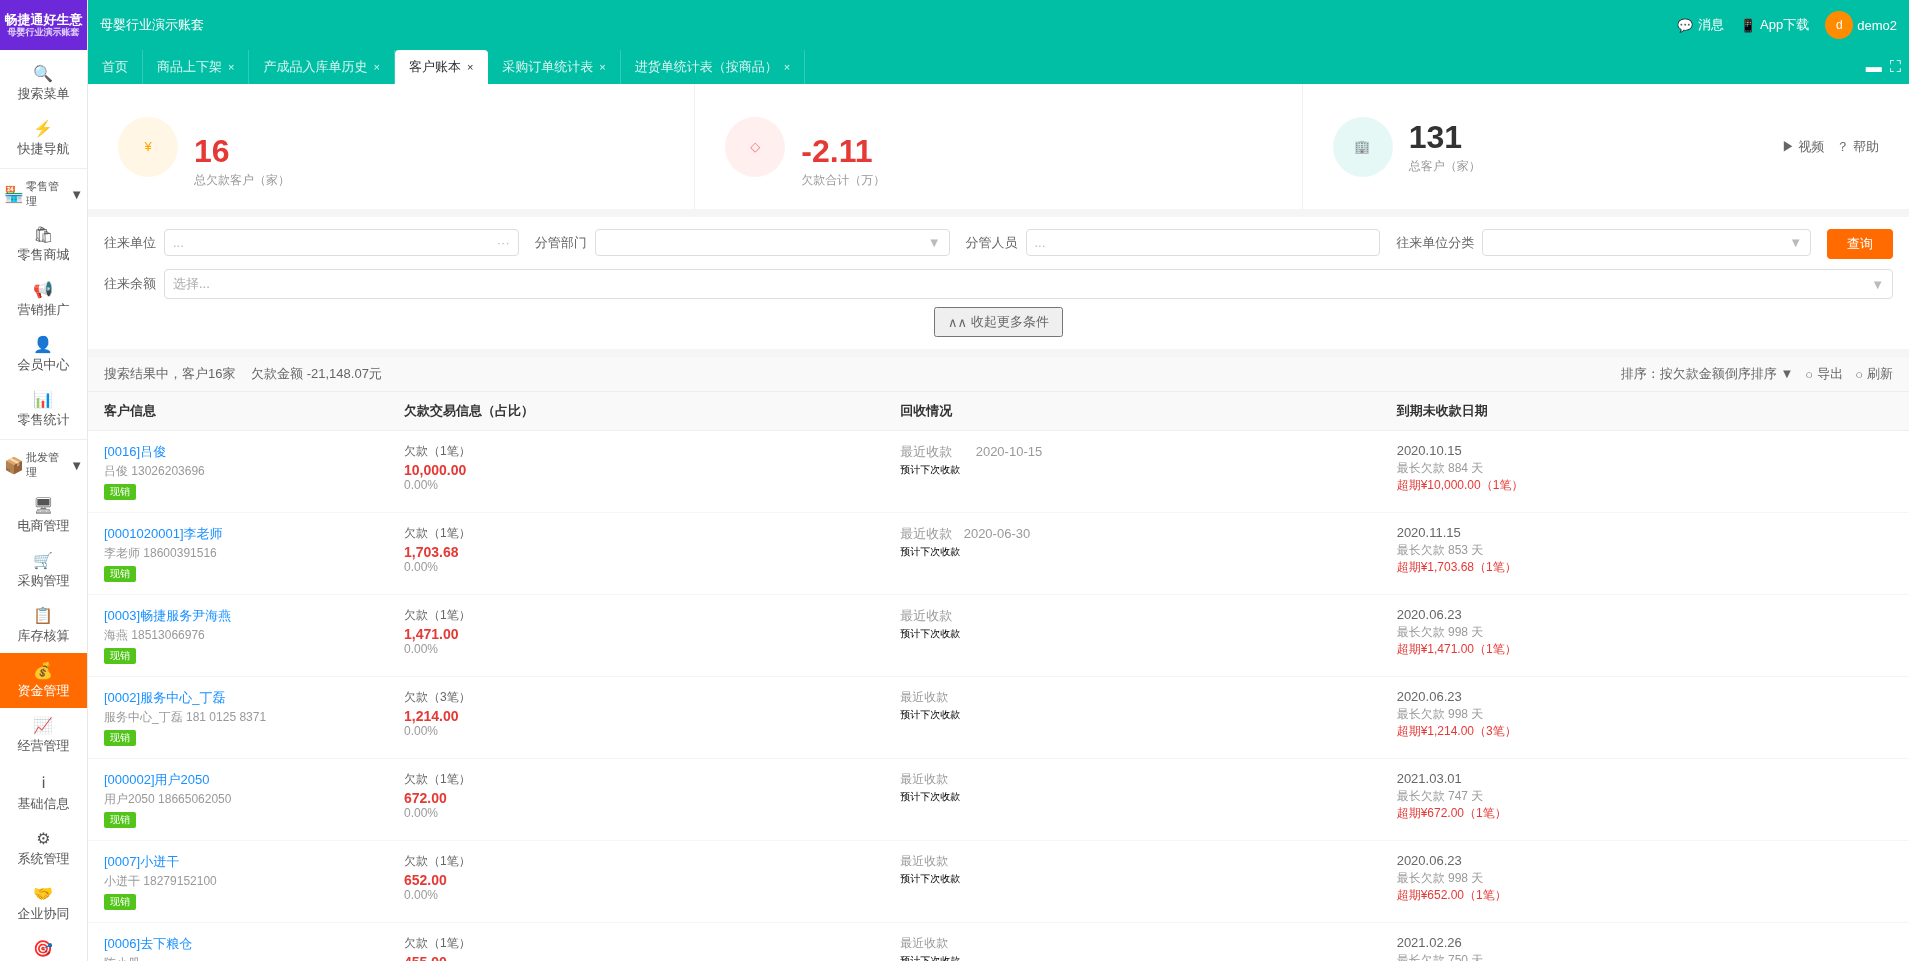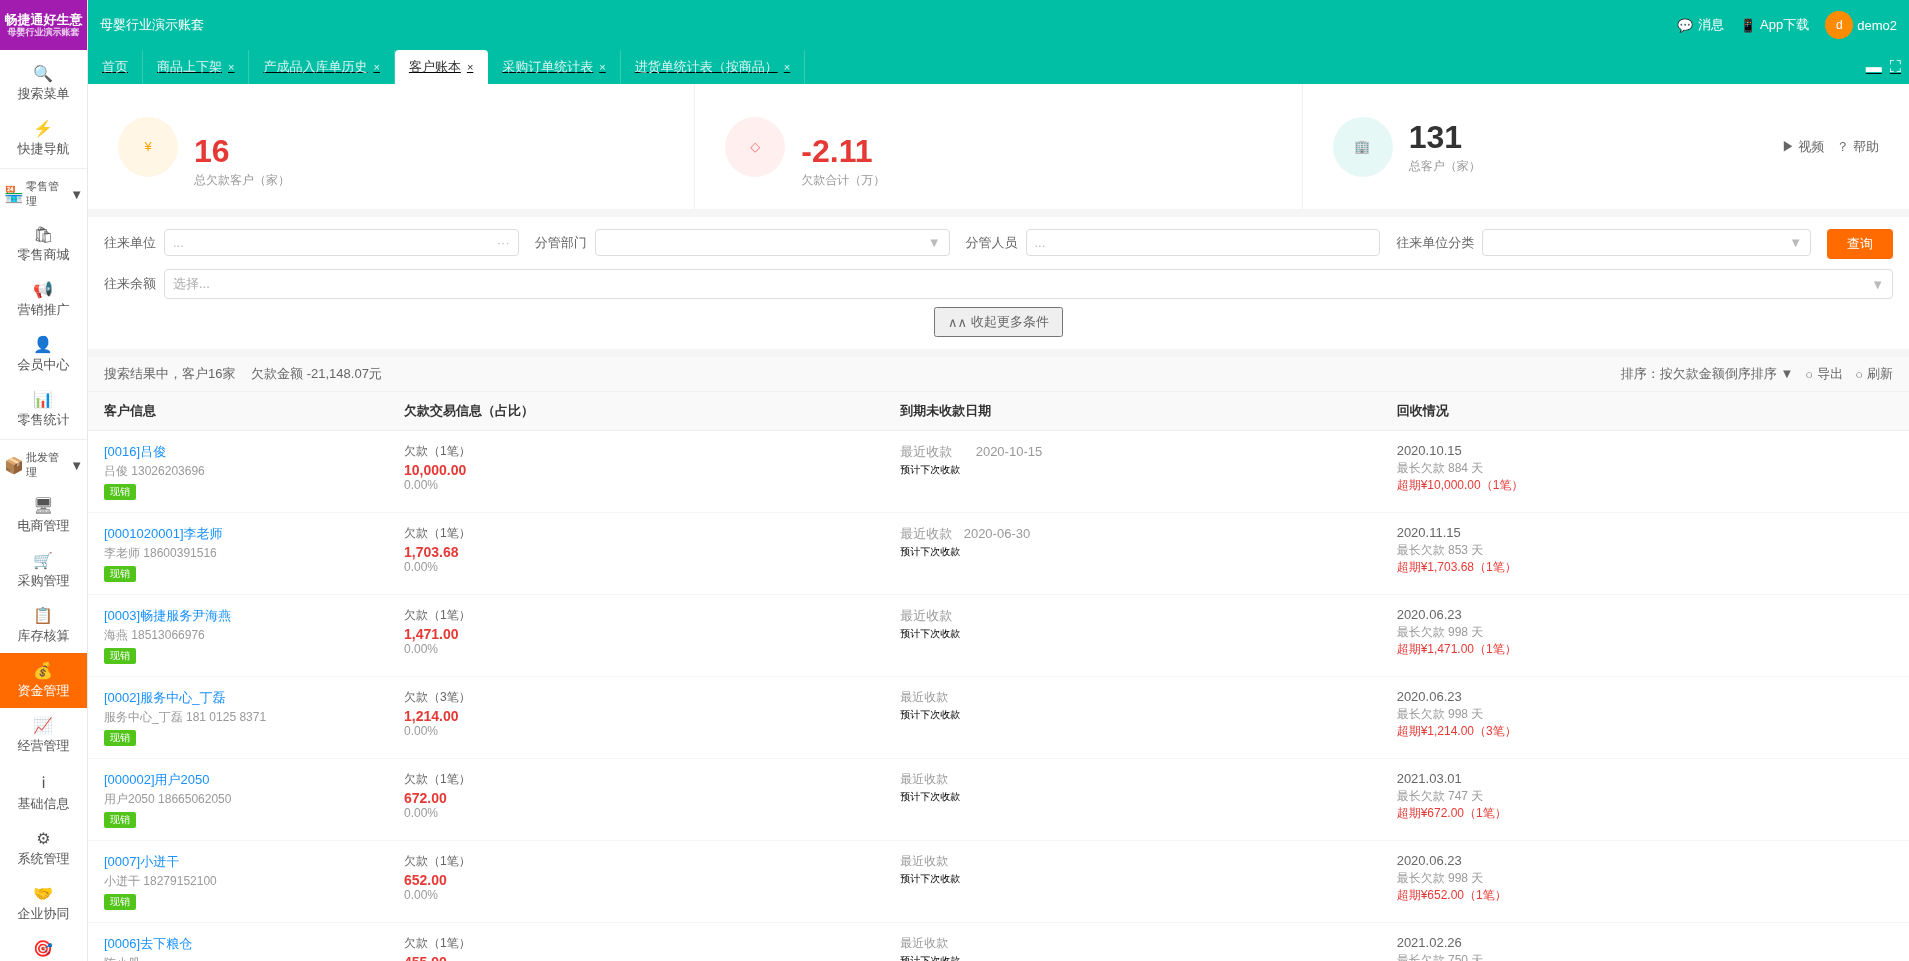--- a/index.html
+++ b/index.html
@@ -1,39 +1,39 @@
 <!DOCTYPE html>
 <html><head>
   <meta charset="utf-8">
   <style>
     * { box-sizing: border-box; margin: 0; padding: 0; font-family: 'Microsoft YaHei', Arial, sans-serif; font-size: 13px; }
     body { background: #f5f5f5; display: flex; height: 961px; overflow: hidden; }
 
     
     .sidebar { width: 88px; background: #fff; display: flex; flex-direction: column; border-right: 1px solid #e8e8e8; flex-shrink: 0; }
-    .sidebar-logo { background: #a21caf; height: 50px; display: flex; align-items: center; justify-content: center; }
+    .sidebar-logo { background: #6d28d9; height: 50px; display: flex; align-items: center; justify-content: center; }
     .sidebar-logo-text { color: #fff; font-size: 11px; font-weight: bold; text-align: center; line-height: 1.2; }
     .sidebar-nav-section { padding: 6px 0; }
     .sidebar-nav-item { display: flex; flex-direction: column; align-items: center; padding: 8px 4px; cursor: pointer; color: #555; font-size: 11px; gap: 2px; }
     .sidebar-nav-item.active { background: #ff6b00; color: #fff; }
     .sidebar-nav-item .nav-icon { font-size: 16px; }
     .sidebar-nav-item.has-arrow { flex-direction: row; justify-content: center; gap: 2px; }
     .sidebar-divider { height: 1px; background: #eee; margin: 2px 0; }
 
     
     .main { flex: 1; display: flex; flex-direction: column; overflow: hidden; }
 
     
     .top-header { height: 50px; background: #00bfa5; display: flex; align-items: center; justify-content: space-between; padding: 0 12px; flex-shrink: 0; }
     .top-header-left { color: #fff; font-size: 12px; }
     .top-header-right { display: flex; align-items: center; gap: 16px; color: #fff; font-size: 12px; }
     .header-icon-btn { display: flex; align-items: center; gap: 4px; cursor: pointer; color: #fff; }
 
     
-    .tab-bar { background: #00bfa5; display: flex; align-items: center; padding: 0 0; flex-shrink: 0; text-decoration: underline; }
+    .tab-bar { background: #00bfa5; display: flex; align-items: center; padding: 0 0; flex-shrink: 0; }
     .tab { display: flex; align-items: center; gap: 6px; padding: 8px 14px; color: rgba(255,255,255,0.85); font-size: 13px; cursor: pointer; border-right: 1px solid rgba(255,255,255,0.2); white-space: nowrap; }
     .tab.active { background: #fff; color: #333; border-radius: 4px 4px 0 0; }
     .tab-close { font-size: 11px; color: inherit; }
     .tab-bar-actions { margin-left: auto; display: flex; align-items: center; gap: 8px; padding-right: 8px; }
     .tab-bar-action { color: #fff; cursor: pointer; font-size: 16px; }
 
     
     .content { flex: 1; overflow: auto; background: #f5f5f5; }
 
     
@@ -337,22 +337,22 @@
           <span>○</span>
           <span>刷新</span>
         </span>
       </div>
     </div>
 
     <div class="table-container">
       <div class="table-header">
         <div>客户信息</div>
         <div>欠款交易信息（占比）</div>
+        <div>回收情况</div>
         <div>到期未收款日期</div>
-        <div>回收情况</div>
       </div>
 
       <div class="table-row">
         <div>
           <div class="customer-name">
             <span>[0016]</span><span>吕俊</span>
           </div>
           <div class="customer-info">吕俊 13026203696</div>
           <div><span class="customer-tag">现销</span></div>
         </div>

